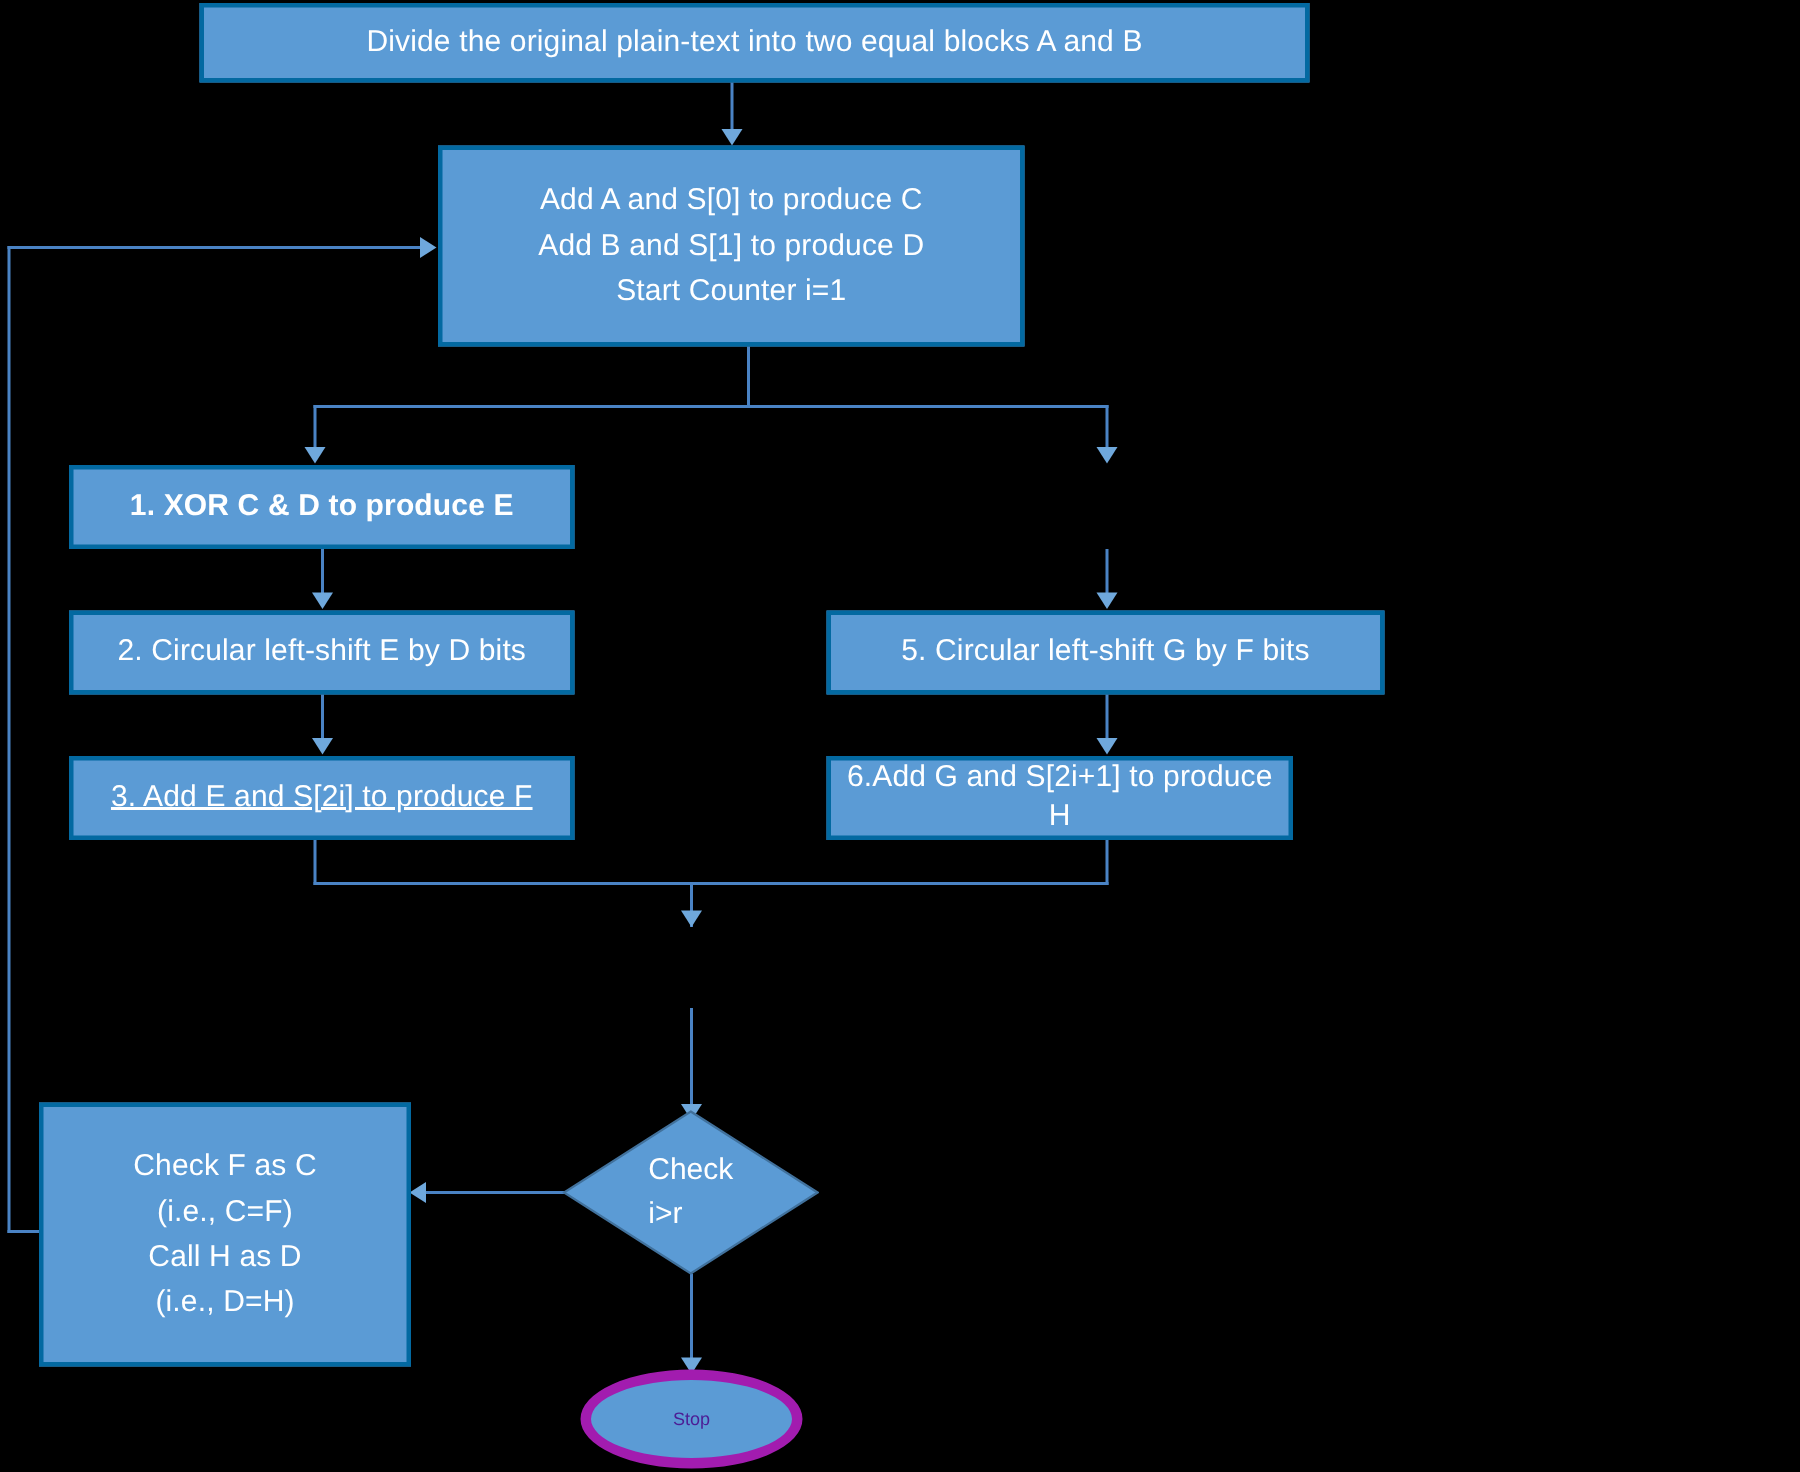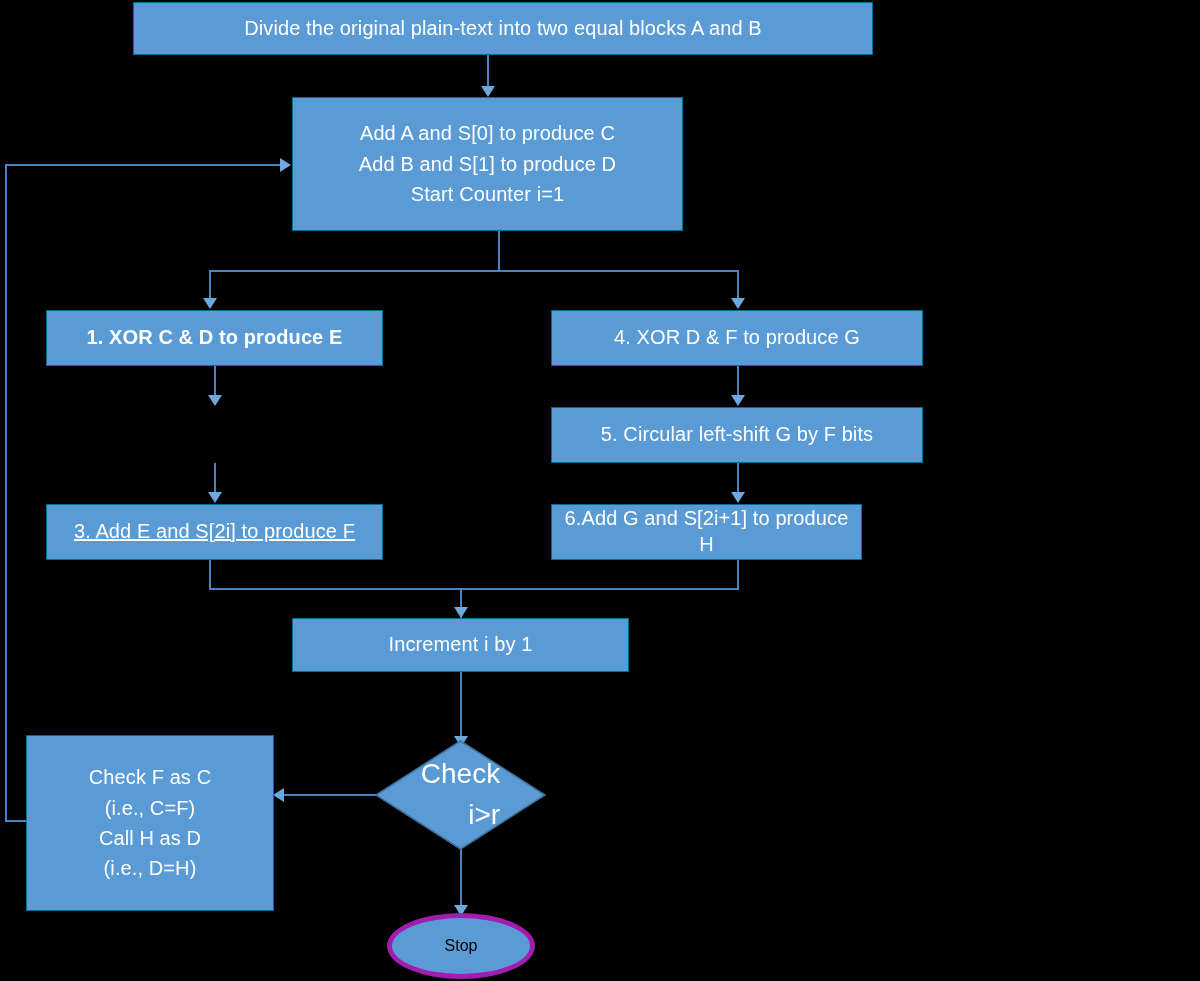--- a/index.html
+++ b/index.html
@@ -14,46 +14,46 @@
     position: relative;
     width: 1200px;
     height: 981px;
     background: #000000;
     overflow: hidden;
   }
   .node {
     position: absolute;
     box-sizing: border-box;
     background: #5B9BD5;
-    border: 1px solid #0369a1;
+    border: 3px solid #0369a1;
     color: #FFFFFF;
     display: flex;
     align-items: center;
     justify-content: center;
     text-align: center;
     line-height: 1.28;
     font-size: 20px;
     letter-spacing: 0.1px;
     white-space: pre-line;
     padding: 2px 6px;
   }
   .node.multiline {
     line-height: 1.52;
   }
   .ellipse {
     position: absolute;
     box-sizing: border-box;
     background: #5B9BD5;
-    border: 5px solid #a21caf;
+    border: 7px solid #a21caf;
     border-radius: 50%;
-    color: #000000;
+    color: #4c1d95;
     display: flex;
     align-items: center;
     justify-content: center;
-    font-size: 16px;
+    font-size: 12px;
   }
   .diamond-wrap {
     position: absolute;
   }
   .diamond-wrap svg {
     display: block;
     position: absolute;
     left: 0;
     top: 0;
   }
@@ -61,24 +61,24 @@
     position: absolute;
     left: 0;
     top: 0;
     width: 100%;
     height: 100%;
     display: flex;
     flex-direction: column;
     align-items: center;
     justify-content: center;
     color: #FFFFFF;
-    font-size: 28px;
+    font-size: 20px;
     line-height: 1.45;
     white-space: pre-line;
-    text-align: right;
+    text-align: left;
     pointer-events: none;
   }
   .conn {
     position: absolute;
     background: #4A83C4;
   }
   .conn.h { height: 2px; }
   .conn.v { width: 2px; }
   .arrow {
     position: absolute;
@@ -149,30 +149,29 @@
   <div class="arrow down" style="left:454px; top:905px;"></div>
 
   <div class="node" style="left:133px; top:2px; width:740px; height:53px;">Divide the original plain-text into two equal blocks A and B</div>
 
   <div class="node multiline" style="left:292px; top:97px; width:391px; height:134px;">Add A and S[0] to produce C
 Add B and S[1] to produce D
 Start Counter i=1</div>
 
   <div class="node" style="left:46px; top:310px; width:337px; height:56px;font-weight:bold;">1. XOR C &amp; D to produce E</div>
 
+  <div class="node" style="left:46px; top:407px; width:337px; height:56px;">2. Circular left-shift E by D bits</div>
 
   <div class="node" style="left:46px; top:504px; width:337px; height:56px;text-decoration:underline;">3. Add E and S[2i] to produce F</div>
 
-  <div class="node" style="left:551px; top:310px; width:372px; height:56px;">4. XOR D &amp; F to produce G</div>
 
   <div class="node" style="left:551px; top:407px; width:372px; height:56px;text-align:center;">5. Circular left-shift G by F bits</div>
 
   <div class="node" style="left:551px; top:504px; width:311px; height:56px;">6.Add G and S[2i+1] to produce H</div>
 
-  <div class="node" style="left:292px; top:618px; width:337px; height:54px;">Increment i by 1</div>
 
   <div class="node multiline" style="left:26px; top:735px; width:248px; height:176px;">Check F as C
 (i.e., C=F)
 Call H as D
 (i.e., D=H)</div>
 
   <div class="diamond-wrap" style="left:375px; top:740px; width:171px; height:110px;">
     <svg width="171" height="110" viewBox="0 0 171 110">
       <polygon points="85.5,1 170,55 85.5,109 1,55" fill="#5B9BD5" stroke="#41719C" stroke-width="1.5"></polygon>
     </svg>

